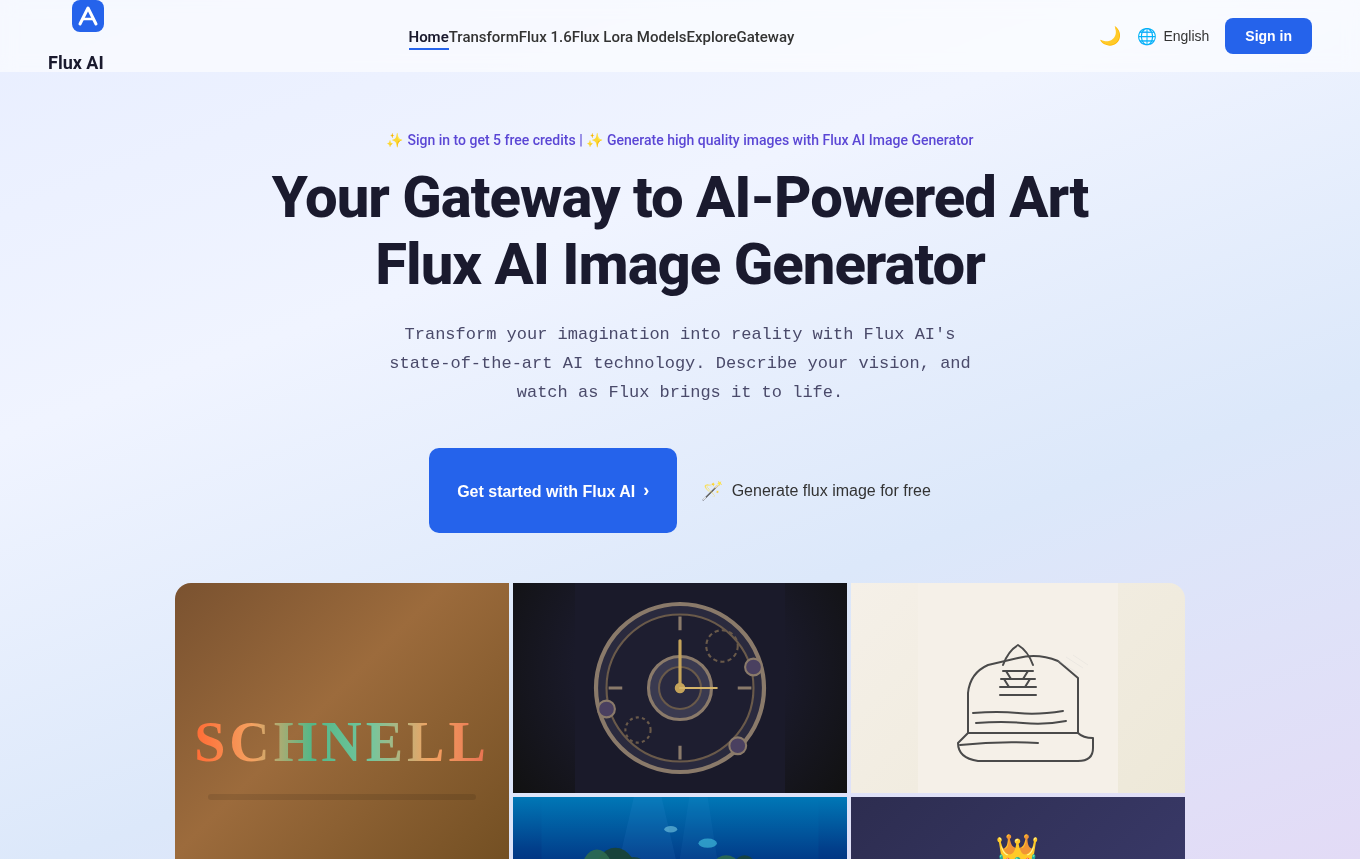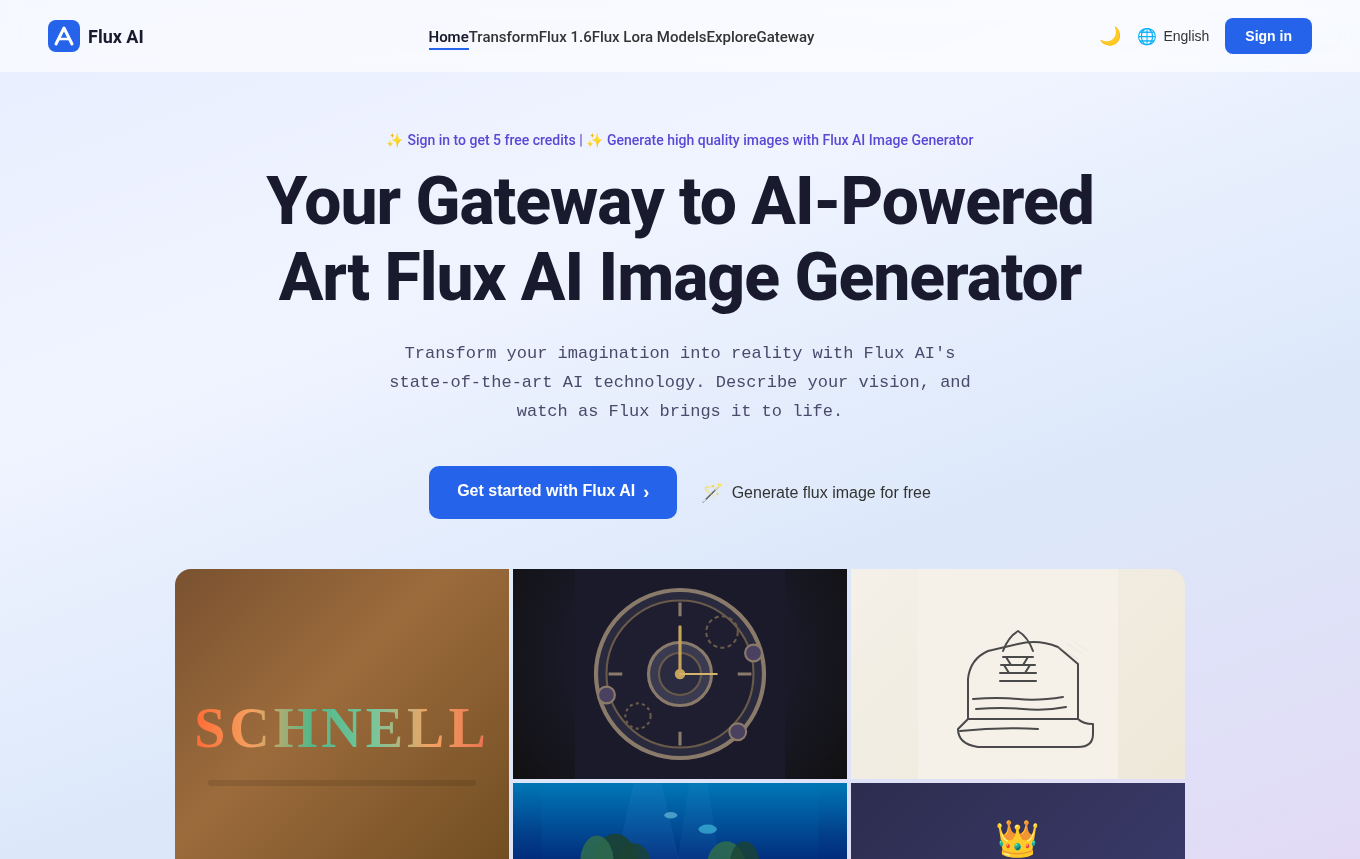--- a/index.html
+++ b/index.html
@@ -18,24 +18,25 @@
       padding: 0 48px;
       height: 72px;
       background: rgba(255,255,255,0.6);
       backdrop-filter: blur(8px);
       position: sticky;
       top: 0;
       z-index: 100;
     }
     .nav-logo {
       display: flex;
-      align-items: center;
-      gap: 8px;
+      align-items: flex-end;
+      gap: 20px;
       text-decoration: none;
       cursor: pointer;
+      flex-direction: column;
     }
     .logo-icon {
       width: 32px;
       height: 32px;
     }
     .logo-text {
       font-size: 18px;
       font-weight: 700;
       color: #1a1a2e;
     }
@@ -104,21 +105,21 @@
       text-align: center;
       padding: 60px 48px 40px;
     }
     .promo-bar {
       font-size: 14px;
       color: #5b47d5;
       font-weight: 500;
       margin-bottom: 16px;
     }
     .hero-title {
-      font-size: 66px;
+      font-size: 58px;
       font-weight: 800;
       color: #1a1a2e;
       line-height: 1.15;
       max-width: 900px;
       margin-bottom: 24px;
       letter-spacing: -1px;
     }
     .hero-subtitle {
       font-size: 17px;
       color: #4a4a6a;
@@ -130,27 +131,27 @@
     .hero-actions {
       display: flex;
       align-items: center;
       gap: 24px;
       margin-bottom: 50px;
     }
     .cta-primary {
       background: #2563eb;
       color: #fff;
       border: none;
-      padding: 16px 28px;
+      padding: 32px 28px;
       border-radius: 10px;
       font-size: 16px;
       font-weight: 600;
       cursor: pointer;
       display: flex;
-      align-items: flex-start;
+      align-items: flex-end;
       gap: 8px;
     }
     .cta-primary .arrow { font-size: 18px; }
     .cta-secondary {
       display: flex;
       align-items: center;
       gap: 8px;
       background: none;
       border: none;
       cursor: pointer;

